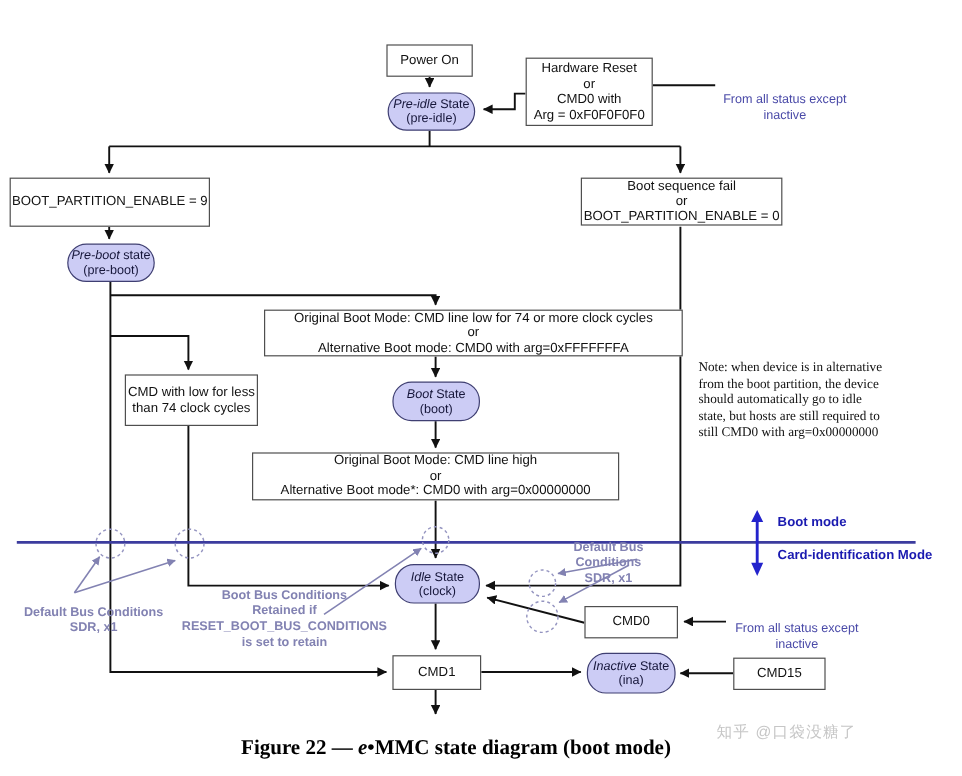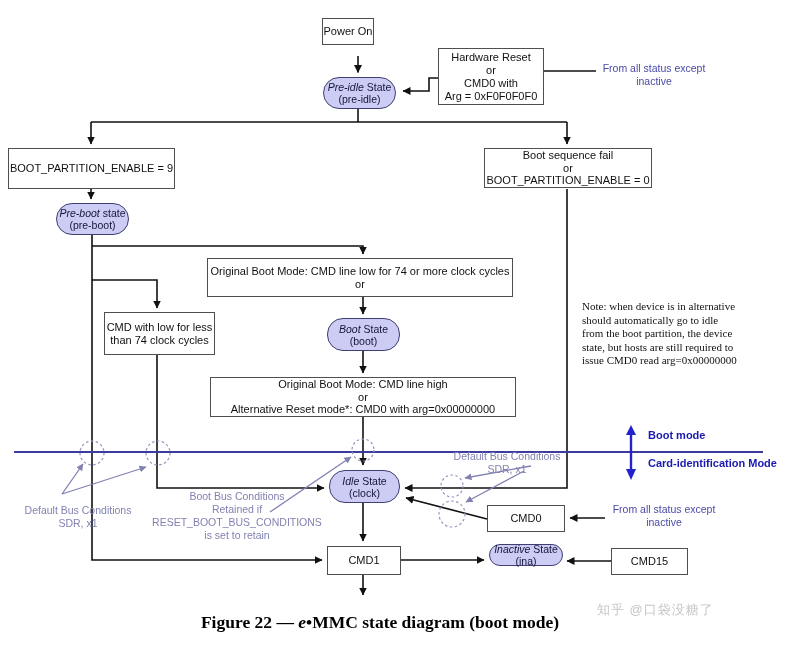--- a/index.html
+++ b/index.html
@@ -12,24 +12,24 @@
     position:absolute;background:#fff;border:1.5px solid #4f4f4f;
     display:flex;flex-direction:column;align-items:center;justify-content:center;
     font-size:11px;line-height:12.5px;text-align:center;box-sizing:border-box;
   }
   .state{
     position:absolute;background:#ccccf5;border:1.5px solid #3f3f72;border-radius:16px;
     display:flex;flex-direction:column;align-items:center;justify-content:center;
     font-size:10.5px;line-height:12px;text-align:center;box-sizing:border-box;color:#16163a;
   }
   .blue-note{
-    position:absolute;color:#4a4aa8;font-size:10.5px;line-height:13px;text-align:center;
+    position:absolute;color:#4a4aa8;font-size:10.5px;line-height:13px;text-align:center;margin-top:15px;
   }
   .purple-note{
-    position:absolute;color:#8282b2;font-size:10.5px;line-height:13px;text-align:center;
+    position:absolute;color:#8282b2;font-size:10.5px;line-height:13px;text-align:center;font-weight:bold;
   }
   .mode-label{
     position:absolute;color:#1a1ab0;font-size:11px;font-weight:bold;line-height:13px;
   }
   .note-text{
     position:absolute;font-size:11px;line-height:13.5px;text-align:left;color:#111;font-family:Liberation Serif, serif;
   }
   .caption{
     position:absolute;left:150px;top:612px;width:460px;text-align:center;
     font-family:"Liberation Serif",serif;font-weight:bold;font-size:17.5px;color:#000;
@@ -97,55 +97,56 @@
 
     <g stroke="#9494c0" stroke-width="1.2" fill="none" stroke-dasharray="2.5,2.5">
       <circle cx="92" cy="453" r="12"></circle>
       <circle cx="158" cy="453" r="12"></circle>
       <circle cx="363" cy="450" r="11"></circle>
       <circle cx="452" cy="486" r="11"></circle>
       <circle cx="452" cy="514" r="13"></circle>
     </g>
   </svg>
 
-  <div class="box" style="left:322px;top:18px;width:52px;height:27px">
+  <div class="box" style="left:322px;top:37px;width:72px;height:27px">
     <div>Power On</div>
   </div>
 
   <div class="box" style="left:438px;top:48px;width:106px;height:57px;line-height:13px">
     <div>Hardware Reset</div>
     <div>or</div>
     <div>CMD0 with</div>
     <div>Arg = 0xF0F0F0F0</div>
   </div>
 
   <div class="box" style="left:8px;top:148px;width:167px;height:41px">
     <div>BOOT_PARTITION_ENABLE = 9</div>
   </div>
 
   <div class="box" style="left:484px;top:148px;width:168px;height:40px">
     <div>Boot sequence fail</div>
     <div>or</div>
     <div>BOOT_PARTITION_ENABLE = 0</div>
   </div>
 
-  <div class="box" style="left:207px;top:258px;width:306px;height:39px">
+  <div class="box" style="left:220px;top:258px;width:349px;height:39px">
     <div>Original Boot Mode: CMD line low for 74 or more clock cycles</div>
     <div>or</div>
+    <div>Alternative Boot mode: CMD0 with arg=0xFFFFFFFA</div>
   </div>
 
   <div class="box" style="left:104px;top:312px;width:111px;height:43px">
     <div>CMD with low for less</div>
     <div>than 74 clock cycles</div>
   </div>
 
   <div class="box" style="left:210px;top:377px;width:306px;height:40px">
     <div>Original Boot Mode: CMD line high</div>
     <div>or</div>
-    <div>Alternative Reset mode*: CMD0 with arg=0x00000000</div>
+    <div>Alternative Boot mode*: CMD0 with arg=0x00000000</div>
   </div>
 
   <div class="box" style="left:487px;top:505px;width:78px;height:27px">
     <div>CMD0</div>
   </div>
 
   <div class="box" style="left:327px;top:546px;width:74px;height:29px">
     <div>CMD1</div>
   </div>
 
@@ -166,41 +167,41 @@
   <div class="state" style="left:327px;top:318px;width:73px;height:33px">
     <div><i>Boot</i><span> State</span></div>
     <div>(boot)</div>
   </div>
 
   <div class="state" style="left:329px;top:470px;width:71px;height:33px">
     <div><i>Idle</i><span> State</span></div>
     <div>(clock)</div>
   </div>
 
-  <div class="state" style="left:489px;top:544px;width:74px;height:22px">
+  <div class="state" style="left:489px;top:544px;width:74px;height:34px">
     <div><i>Inactive</i><span> State</span></div>
     <div>(ina)</div>
   </div>
 
   <div class="blue-note" style="left:595px;top:62px;width:118px">
     <div>From all status except</div>
     <div>inactive</div>
   </div>
 
   <div class="blue-note" style="left:607px;top:503px;width:114px">
     <div>From all status except</div>
     <div>inactive</div>
   </div>
 
   <div class="note-text" style="left:582px;top:300px;width:182px">
     <div>Note: when device is in alternative</div>
+    <div>from the boot partition, the device</div>
     <div>should automatically go to idle</div>
-    <div>from the boot partition, the device</div>
     <div>state, but hosts are still required to</div>
-    <div>issue CMD0 read arg=0x00000000</div>
+    <div>still CMD0 with arg=0x00000000</div>
   </div>
 
   <div class="mode-label" style="left:648px;top:429px">Boot mode</div>
   <div class="mode-label" style="left:648px;top:457px">Card-identification Mode</div>
 
   <div class="purple-note" style="left:8px;top:504px;width:140px">
     <div>Default Bus Conditions</div>
     <div>SDR, x1</div>
   </div>
 

